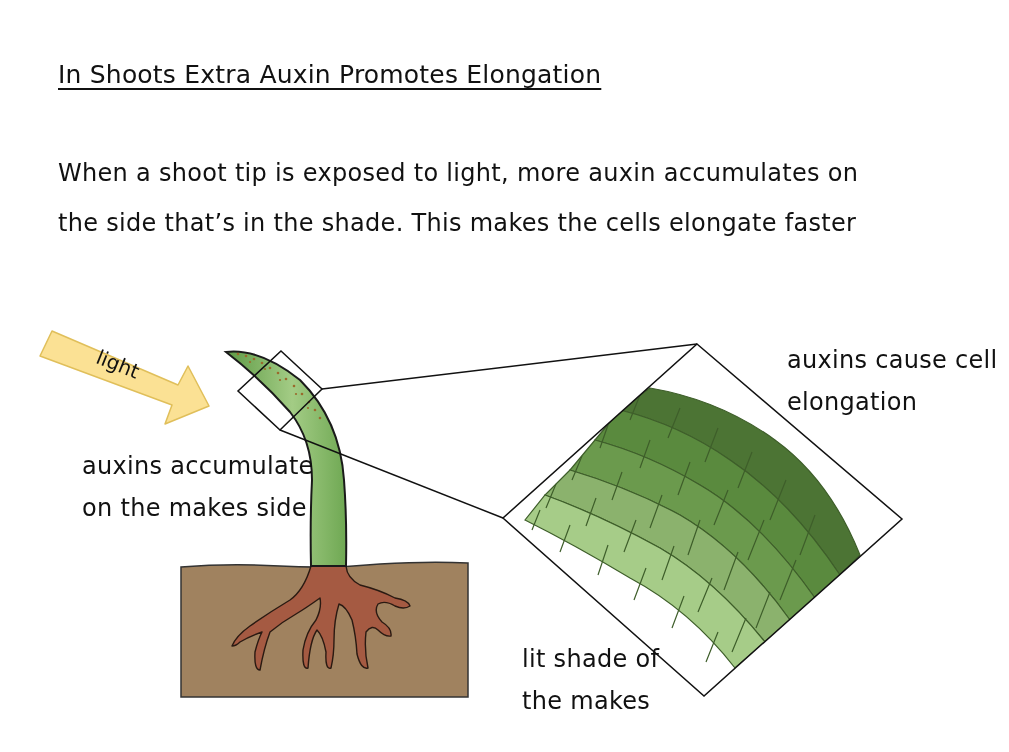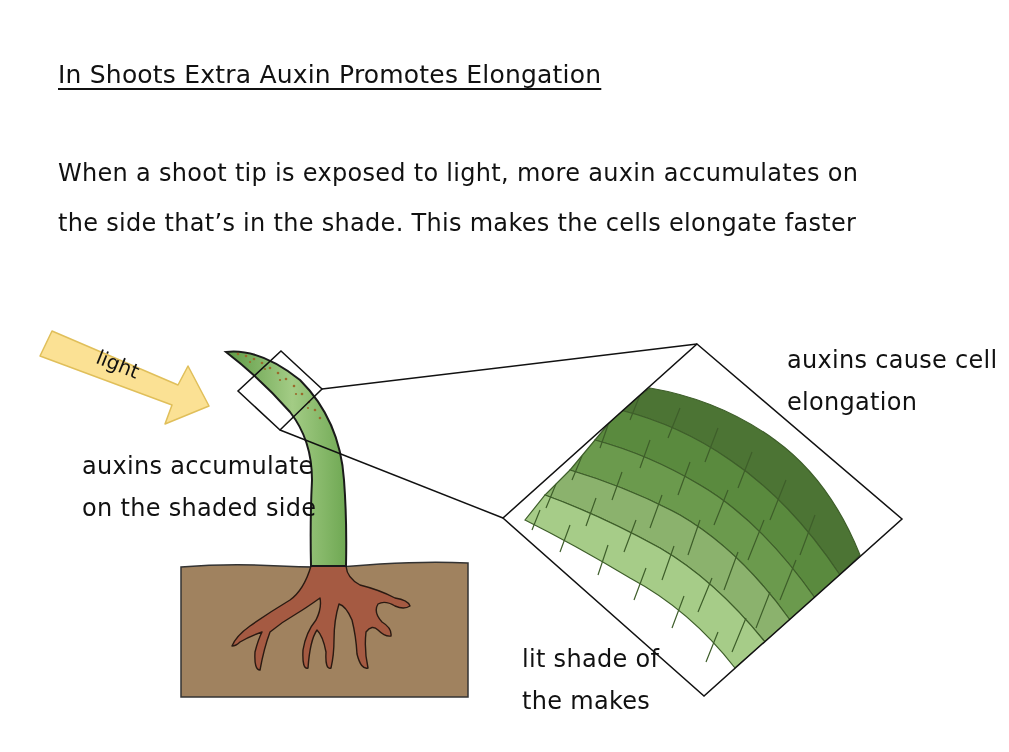--- a/index.html
+++ b/index.html
@@ -91,21 +91,21 @@
       <path d="M582,456 L572,480 M622,472 L612,500 M662,495 L650,528 M700,520 L688,555 M738,552 L724,590 M770,592 L756,628"></path>
       <path d="M556,484 L546,508 M596,498 L586,526 M636,520 L624,552 M674,546 L662,580 M712,578 L698,612 M746,618 L732,652"></path>
       <path d="M540,510 L532,530 M570,525 L560,552 M608,545 L598,575 M646,568 L634,600 M684,596 L672,628 M718,632 L706,662"></path>
     </g>
   </g>
   <polygon points="697,344 902,519 704,696 503,518" fill="none" stroke="#111" stroke-width="1.5"></polygon>
 </svg>
 
 <div class="label" style="left:49px; top:445px;margin-left:33px;">
   <div>auxins accumulate</div>
-  <div>on the shaded side</div>
+  <div>on the makes side</div>
 </div>
 
 <div class="label" style="left:787px; top:339px;">
   <div>auxins cause cell</div>
   <div>elongation</div>
 </div>
 
 <div class="label" style="left:522px; top:638px;">
   <div>lit shade of</div>
   <div>the makes</div>

